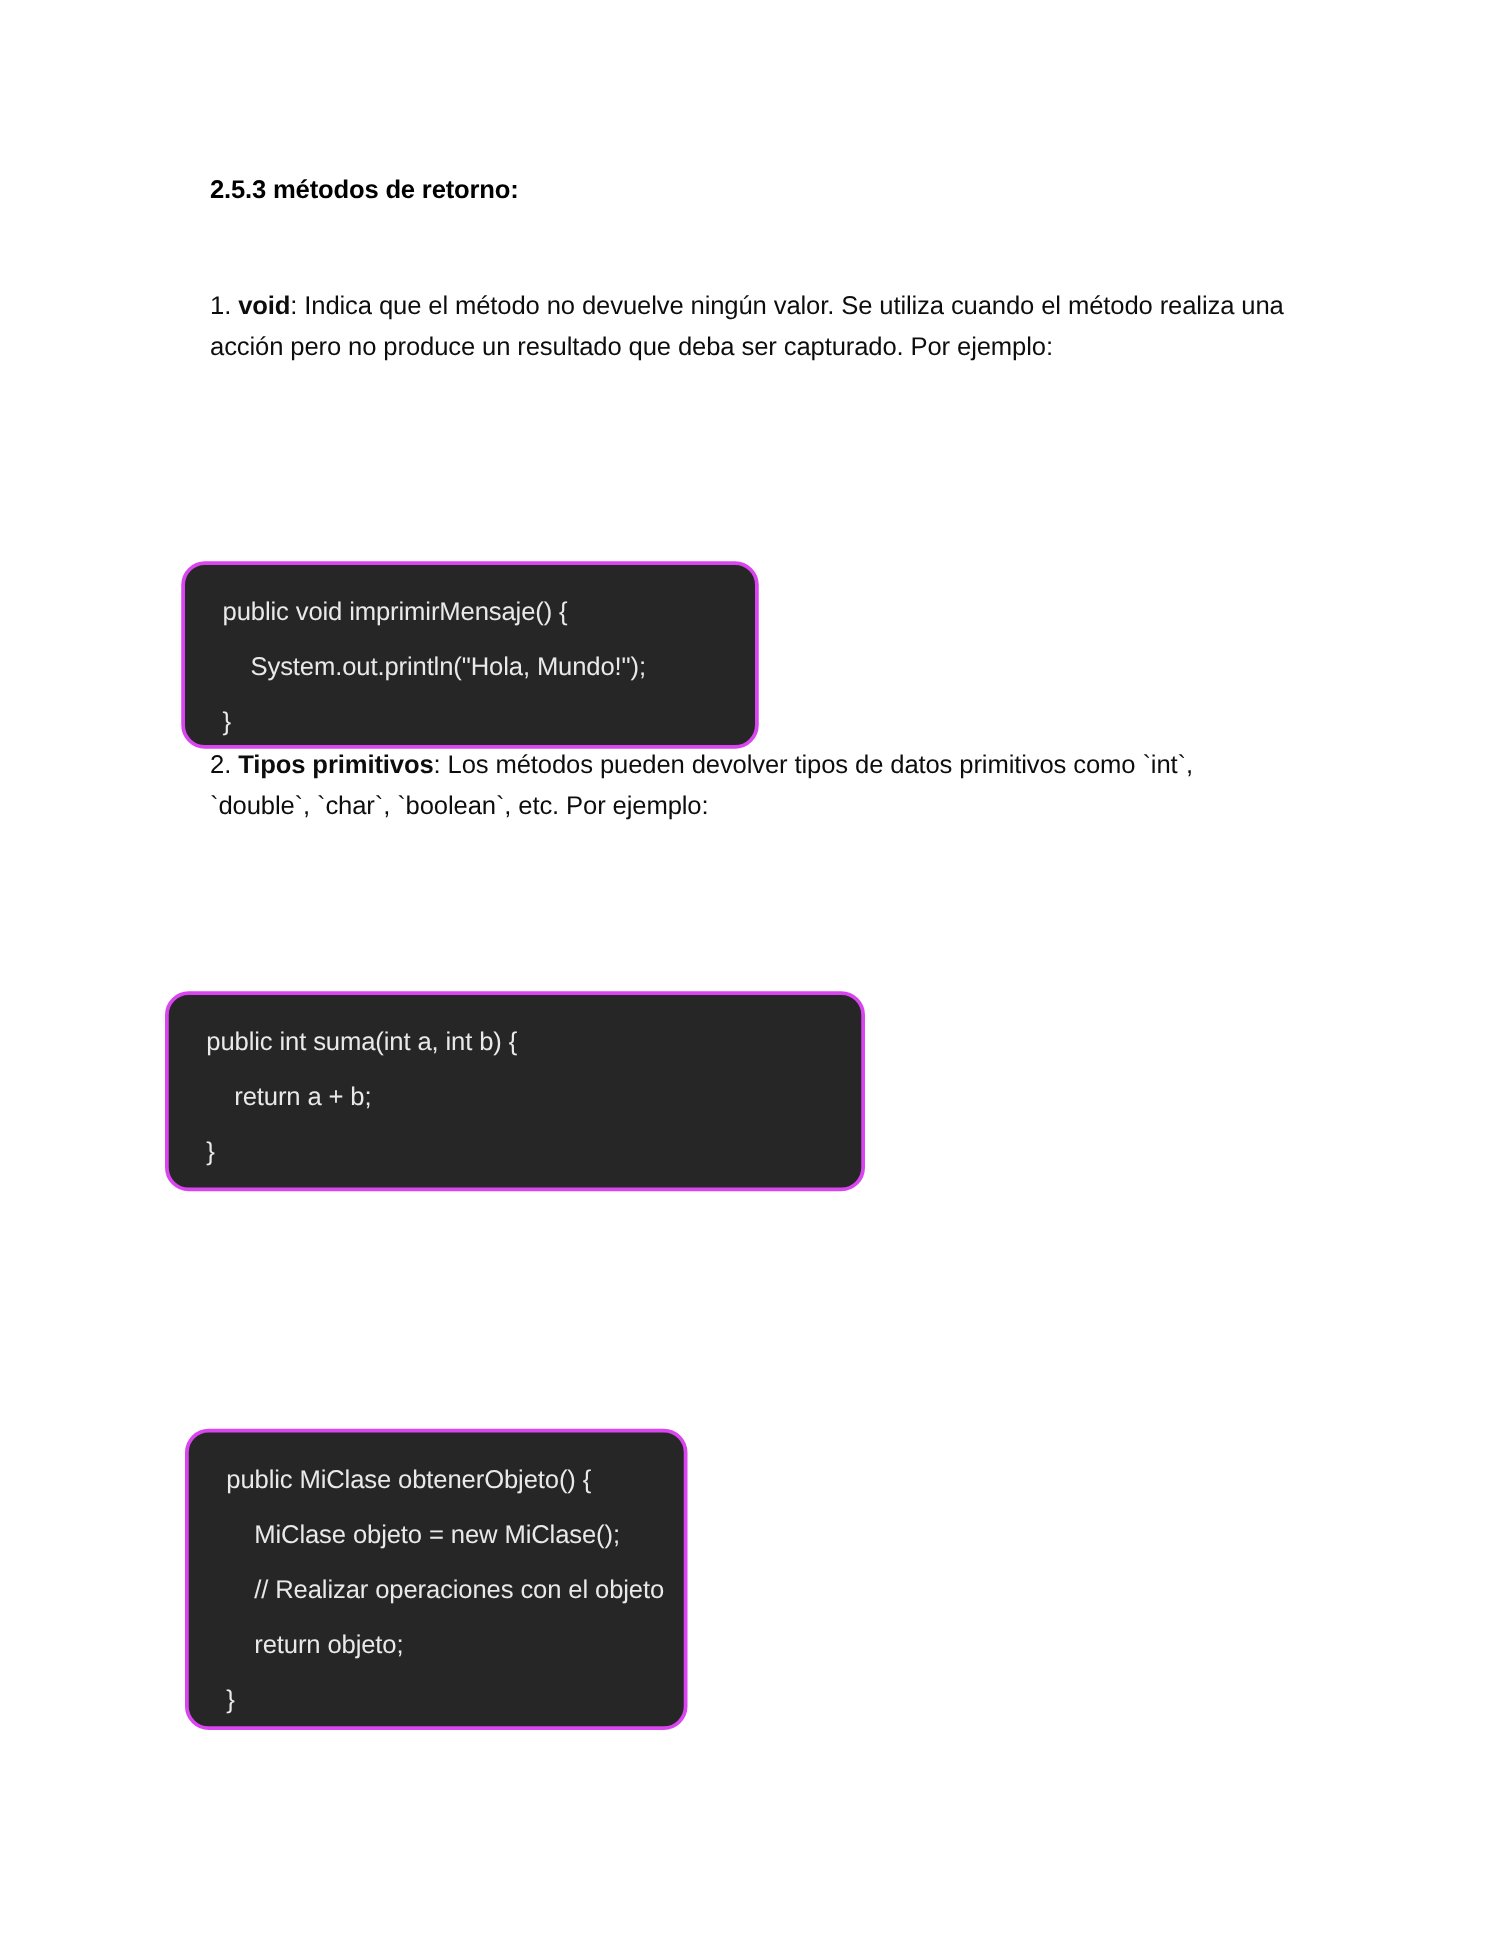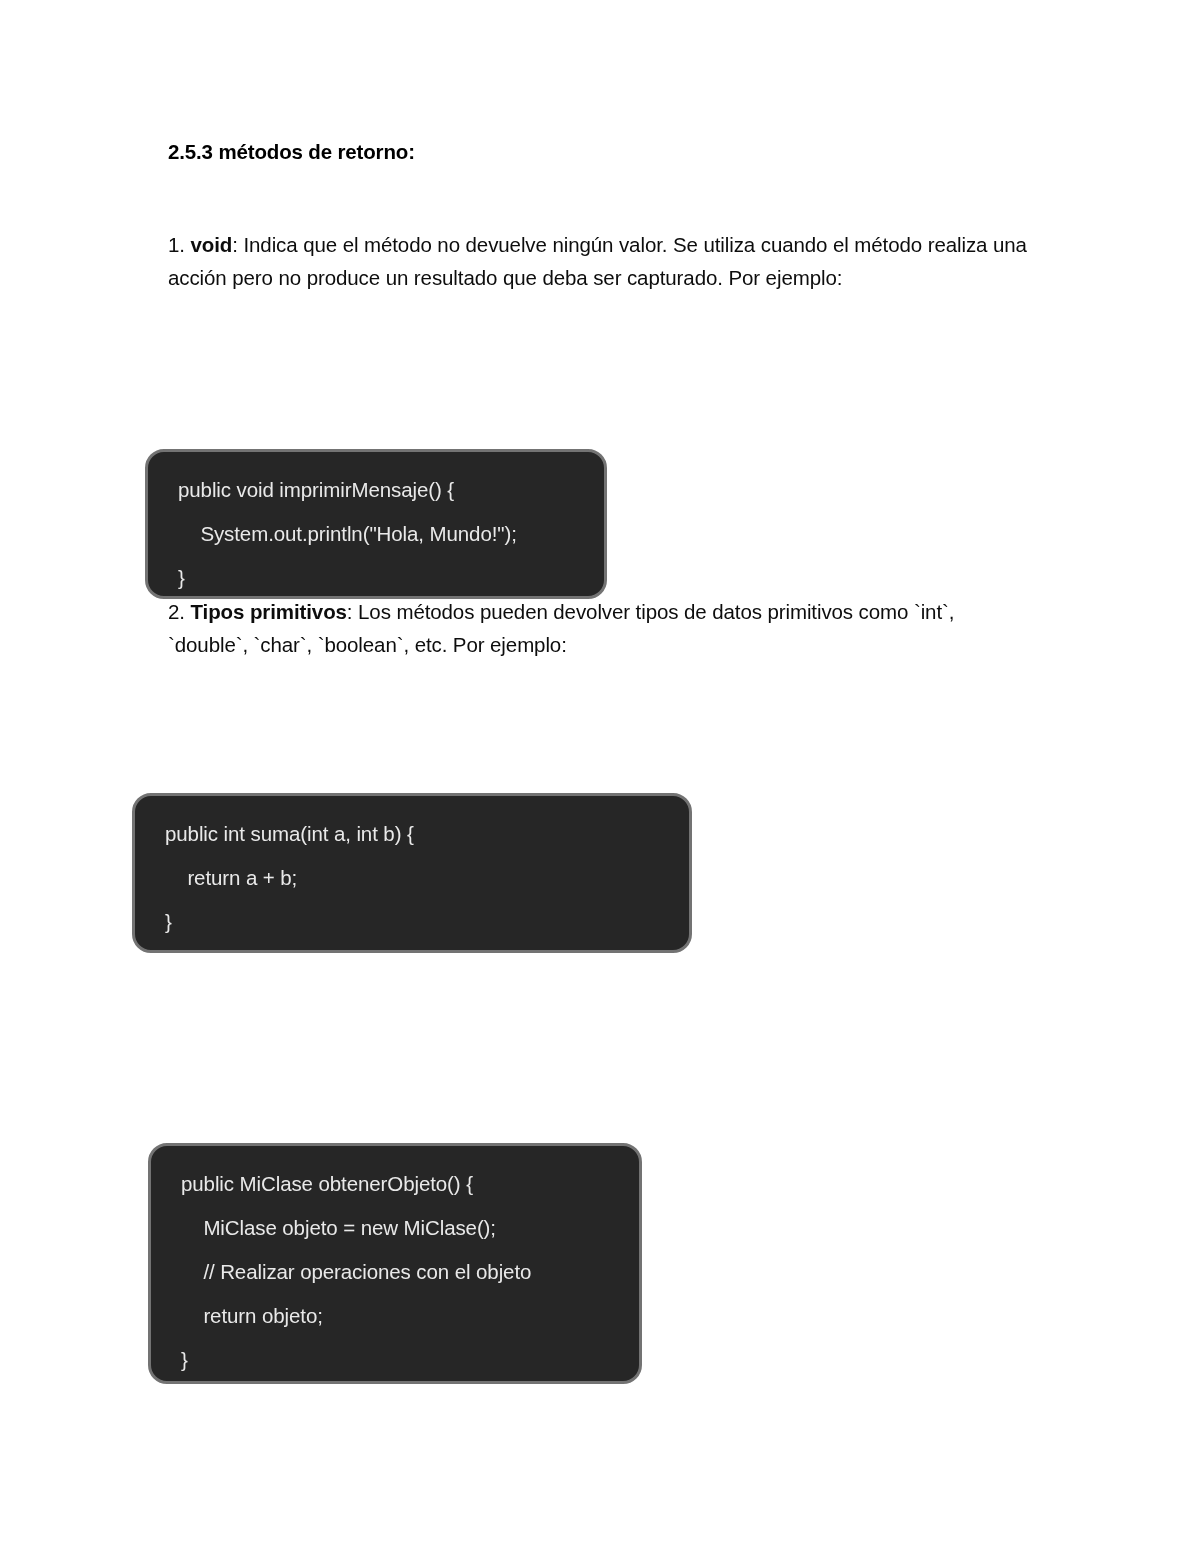--- a/index.html
+++ b/index.html
@@ -56,21 +56,21 @@
     font-weight: bold;
   }
 
   .gap-intro { height: 18px; }
   .gap-1     { height: 44px; }
 
   
   .code-block {
     position: absolute;
     background: #262626;
-    border: 3px solid #737373;
+    border: 3px solid #d946ef;
     border-radius: 19px;
     color: #e9e9e9;
     font-family: "Liberation Sans", sans-serif;
     font-size: 20.5px;
     line-height: 44px;
     letter-spacing: -0.1px;
     padding: 16px 0 14px 0;
     overflow: hidden;
   }
 
@@ -89,21 +89,21 @@
   .code-block-2 {
     left: 132px;
     top: 772px;
     width: 560px;
     height: 160px;
   }
 
   .code-block-3 {
     left: 148px;
     top: 1122px;
-    width: 494px;
+    width: 402px;
     height: 241px;
   }
 </style>
 </head>
 <body>
 
 <div class="page">
 
   <div class="content">
 

